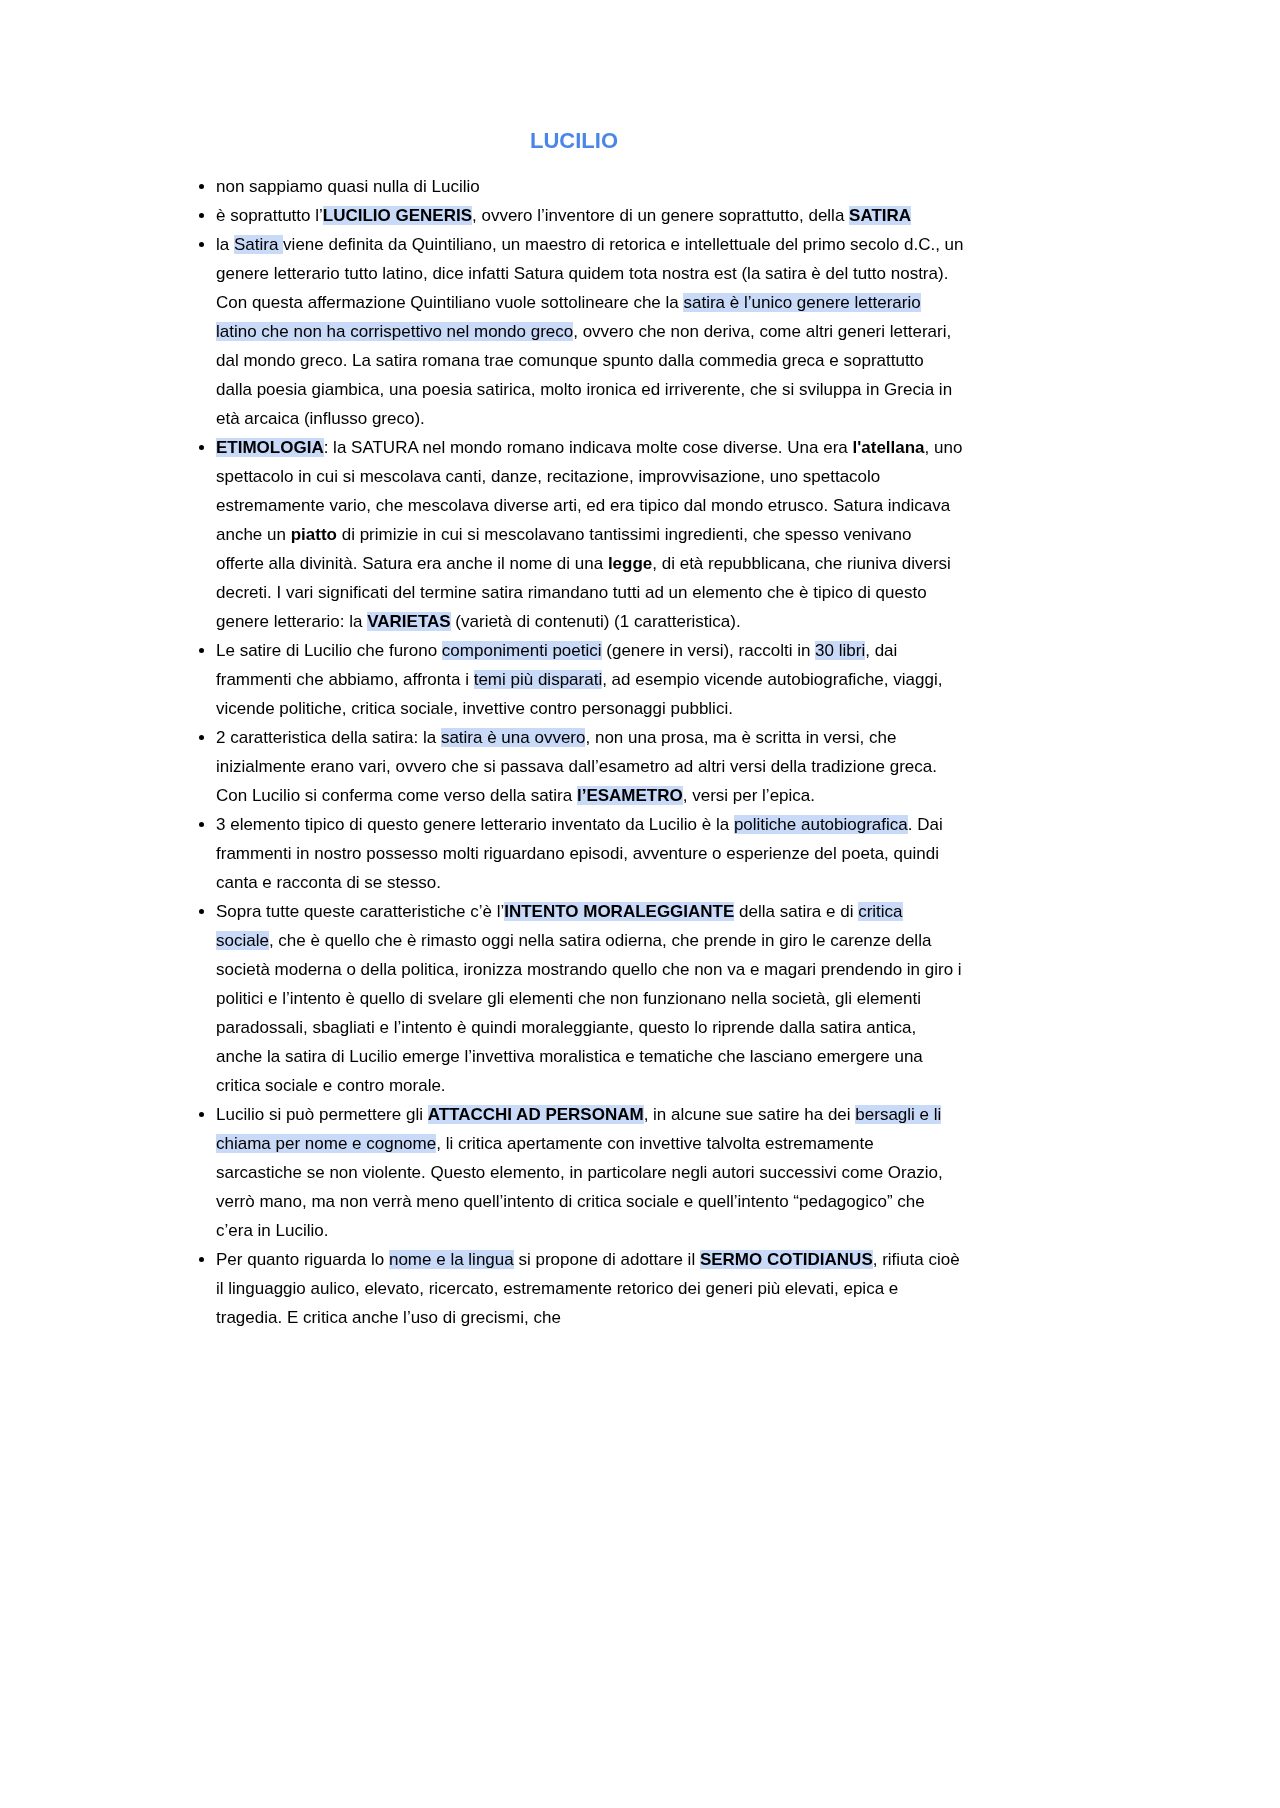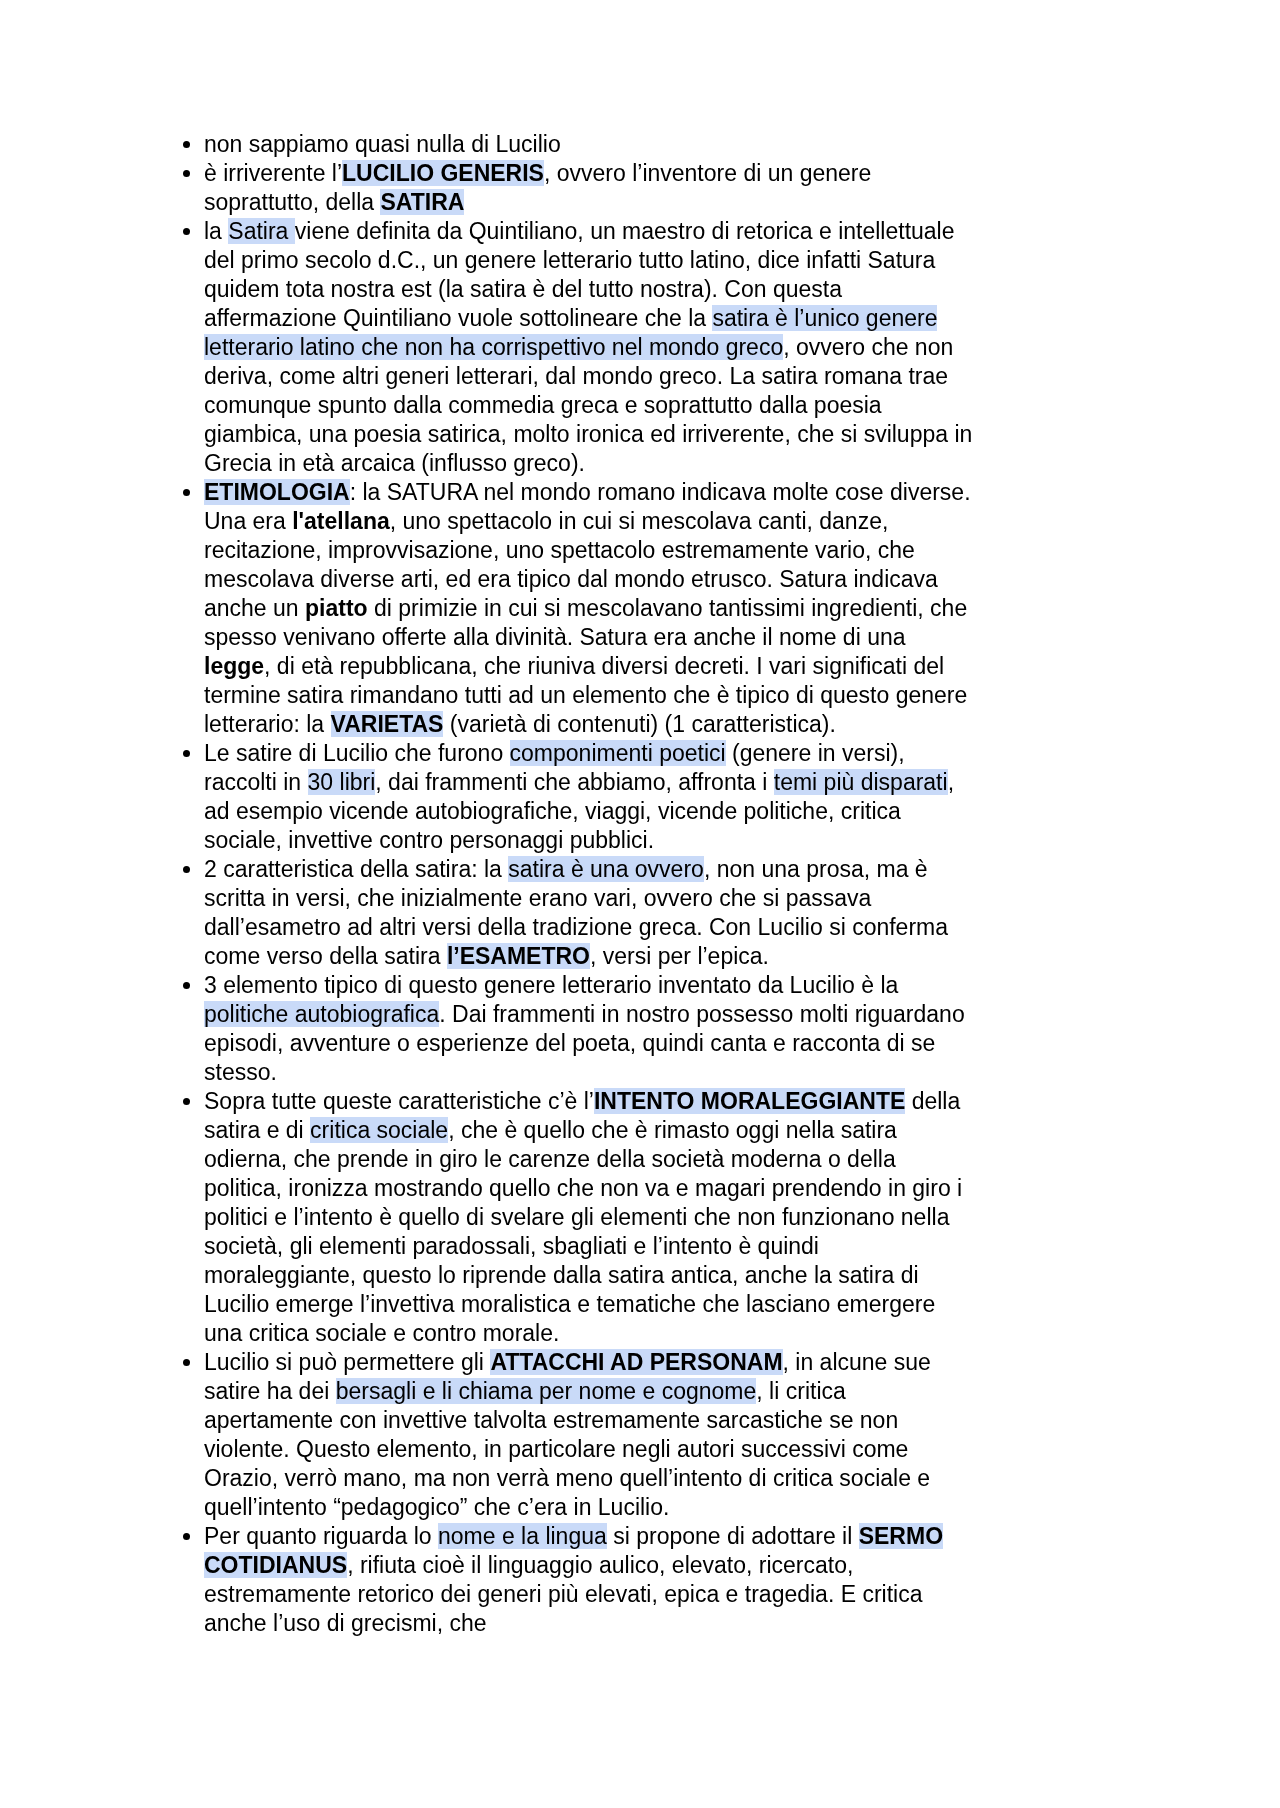--- a/index.html
+++ b/index.html
@@ -19,40 +19,41 @@
   }
   .doc-title {
     margin: 0 0 8px 0;
     font-size: 22px;
     line-height: 30px;
     font-weight: 700;
     text-align: center;
     color: var(--title-color, #4a86e8);
   }
   ul.bullets {
-    margin: 4px;
+    margin: 16px;
     padding: 0 0 0 32px;
-    font-size: 23px;
+    font-size: 17px;
     line-height: 29px;
   }
   ul.bullets li {
     margin: 0;
     padding: 0;
   }
   .bold   { font-weight: 700; }
   .italic { }
   .hl     { background: var(--hl-color, #c9daf8); }
 </style>
 </head>
 <body>
 
 <div class="page">
+  <h1 class="doc-title">LUCILIO</h1>
   <ul class="bullets">
       <li><span>non sappiamo quasi nulla di Lucilio</span></li>
-      <li><span>è irriverente l’</span><span class="bold hl">LUCILIO GENERIS</span><span>, ovvero l’inventore di un genere soprattutto, della </span><span class="bold hl">SATIRA</span></li>
+      <li><span>è soprattutto l’</span><span class="bold hl">LUCILIO GENERIS</span><span>, ovvero l’inventore di un genere soprattutto, della </span><span class="bold hl">SATIRA</span></li>
       <li><span>la </span><span class="hl">Satira </span><span>viene definita da Quintiliano, un maestro di retorica e intellettuale del primo secolo d.C., un genere letterario tutto latino, dice infatti </span><span class="italic">Satura quidem tota nostra est</span><span> (la satira è del tutto nostra). Con questa affermazione Quintiliano vuole sottolineare che la </span><span class="hl">satira è l’unico genere letterario latino che non ha corrispettivo nel mondo greco</span><span>, ovvero che non deriva, come altri generi letterari, dal mondo greco. La satira romana trae comunque spunto dalla commedia greca e soprattutto dalla poesia giambica, una poesia satirica, molto ironica ed irriverente, che si sviluppa in Grecia in età arcaica (influsso greco).</span></li>
       <li><span class="bold hl">ETIMOLOGIA</span><span>: la SATURA nel mondo romano indicava molte cose diverse. Una era </span><span class="bold">l'atellana</span><span>, uno spettacolo in cui si mescolava canti, danze, recitazione, improvvisazione, uno spettacolo estremamente vario, che mescolava diverse arti, ed era tipico dal mondo etrusco. Satura indicava anche un </span><span class="bold">piatto</span><span> di primizie in cui si mescolavano tantissimi ingredienti, che spesso venivano offerte alla divinità. Satura era anche il nome di una </span><span class="bold">legge</span><span>, di età repubblicana, che riuniva diversi decreti. I vari significati del termine satira rimandano tutti ad un elemento che è tipico di questo genere letterario: la </span><span class="bold hl">VARIETAS</span><span> (varietà di contenuti) (1 caratteristica).</span></li>
       <li><span>Le satire di Lucilio che furono </span><span class="hl">componimenti poetici</span><span> (genere in versi), raccolti in </span><span class="hl">30 libri</span><span>, dai frammenti che abbiamo, affronta i </span><span class="hl">temi più disparati</span><span>, ad esempio vicende autobiografiche, viaggi, vicende politiche, critica sociale, invettive contro personaggi pubblici.</span></li>
       <li><span>2 caratteristica della satira: la </span><span class="hl">satira è una ovvero</span><span>, non una prosa, ma è scritta in versi, che inizialmente erano vari, ovvero che si passava dall’esametro ad altri versi della tradizione greca. Con Lucilio si conferma come verso della satira </span><span class="bold hl">l’ESAMETRO</span><span>, versi per l’epica.</span></li>
       <li><span>3 elemento tipico di questo genere letterario inventato da Lucilio è la </span><span class="hl">politiche autobiografica</span><span>. Dai frammenti in nostro possesso molti riguardano episodi, avventure o esperienze del poeta, quindi canta e racconta di se stesso.</span></li>
       <li><span>Sopra tutte queste caratteristiche c’è l’</span><span class="bold hl">INTENTO MORALEGGIANTE</span><span> della satira e di </span><span class="hl">critica sociale</span><span>, che è quello che è rimasto oggi nella satira odierna, che prende in giro le carenze della società moderna o della politica, ironizza mostrando quello che non va e magari prendendo in giro i politici e l’intento è quello di svelare gli elementi che non funzionano nella società, gli elementi paradossali, sbagliati e l’intento è quindi moraleggiante, questo lo riprende dalla satira antica, anche la satira di Lucilio emerge l’invettiva moralistica e tematiche che lasciano emergere una critica sociale e contro morale.</span></li>
       <li><span>Lucilio si può permettere gli </span><span class="bold hl">ATTACCHI AD PERSONAM</span><span>, in alcune sue satire ha dei </span><span class="hl">bersagli e li chiama per nome e cognome</span><span>, li critica apertamente con invettive talvolta estremamente sarcastiche se non violente. Questo elemento, in particolare negli autori successivi come Orazio, verrò mano, ma non verrà meno quell’intento di critica sociale e quell’intento “pedagogico” che c’era in Lucilio.</span></li>
       <li><span>Per quanto riguarda lo </span><span class="hl">nome e la lingua</span><span> si propone di adottare il </span><span class="bold hl">SERMO COTIDIANUS</span><span>, rifiuta cioè il linguaggio aulico, elevato, ricercato, estremamente retorico dei generi più elevati, epica e tragedia. E critica anche l’uso di grecismi, che</span></li>
     </ul>
 </div>

